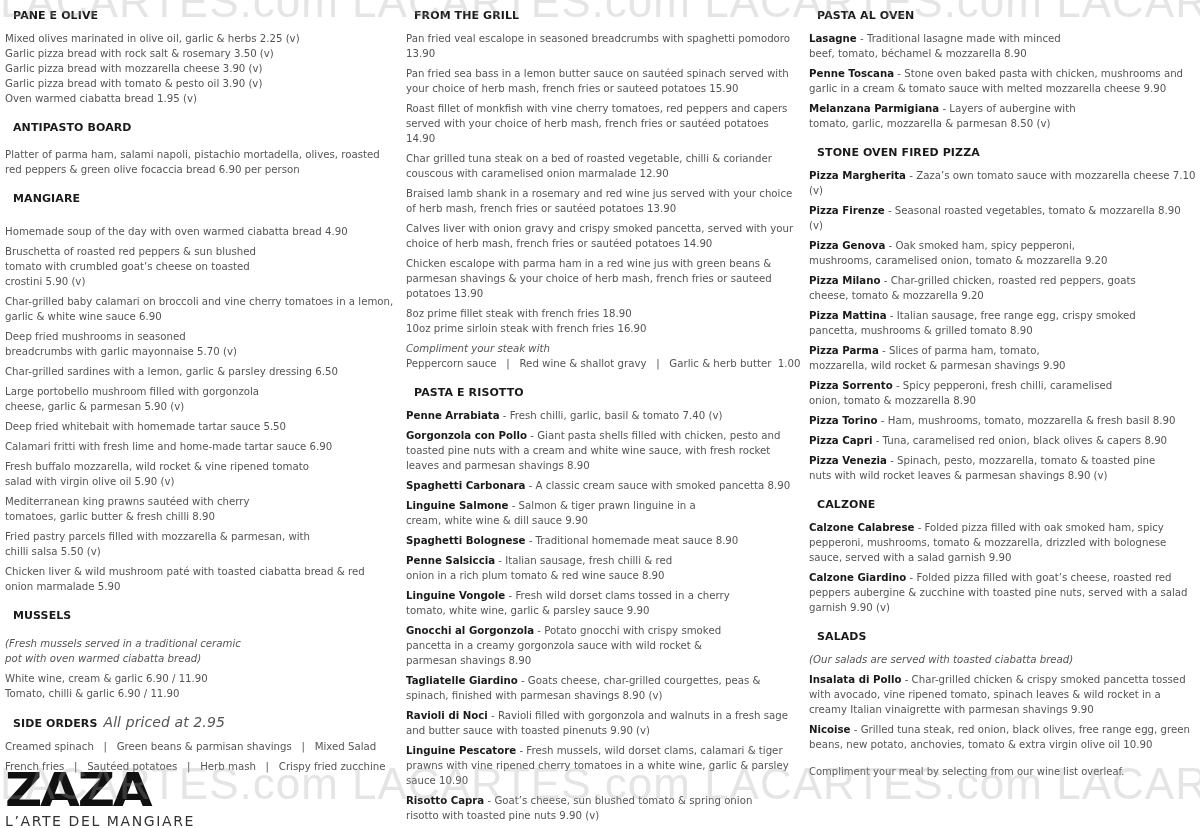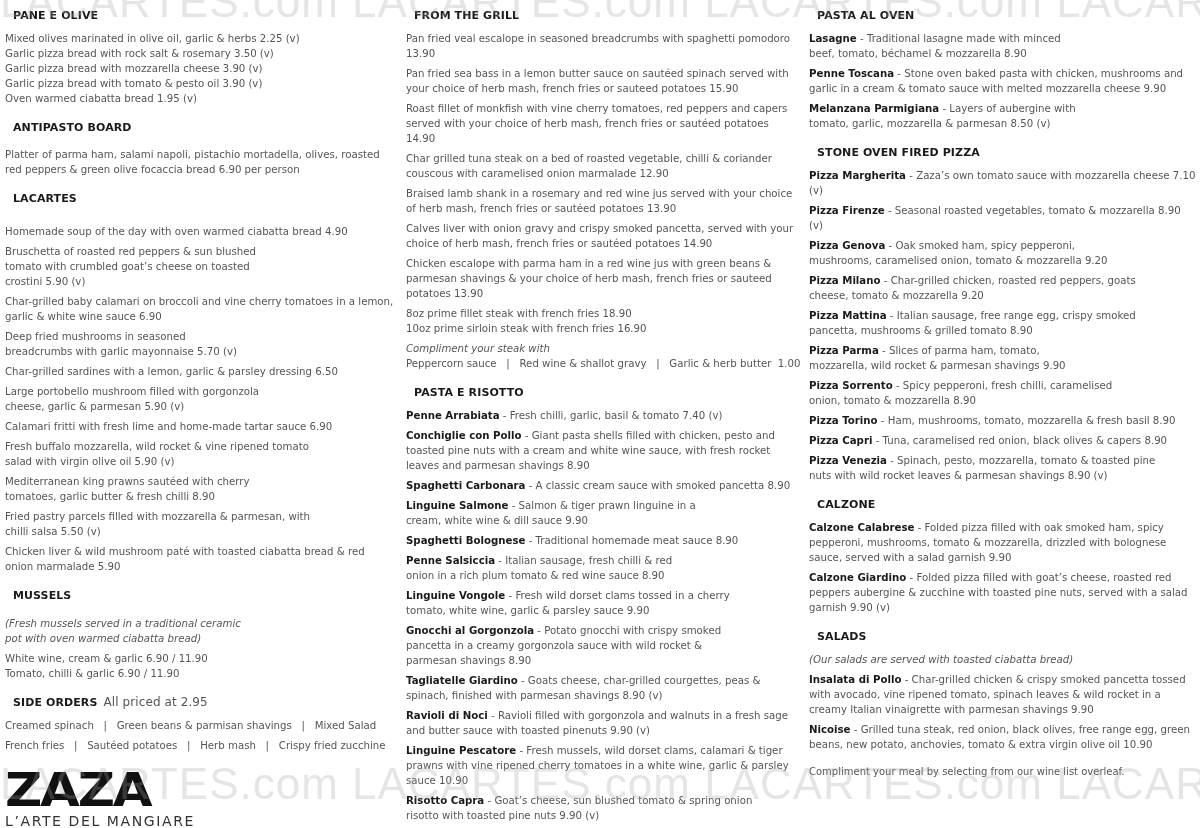--- a/index.html
+++ b/index.html
@@ -15,21 +15,21 @@
   .col3 { left:809px; width:388px; }
   h2 {
     margin:8px; font-size:11px; font-weight:bold; color:#1a1a1a;
     letter-spacing:0.1px; line-height:15px;
   }
   .sec { margin-bottom:14px; }
   .item { margin-top:5px; }
   .item.tight { margin-top:0; }
   .item .nm { color:#1a1a1a; font-weight:bold;text-align:right; }
   .note { font-style:italic; }
-  .sub { font-weight:normal; color:#555; margin-left:6px; font-size:12px;}
+  .sub { font-style:italic; font-weight:normal; color:#555; margin-left:6px; font-size:14px;}
   .pad1 { margin-top:6px; }
   .logo { position:absolute; left:5px; top:768px; }
   .logo-word {
     font-family:"DejaVu Sans", sans-serif; font-weight:bold; font-size:46px;
     letter-spacing:-2px; color:#111; line-height:44px; transform:scaleX(1.12); transform-origin:left;
   }
   .logo-tag { font-size:14px; letter-spacing:1.6px; color:#333; margin-top:2px; }
   .footer { position:absolute; left:809px; top:764px; font-size:10px; color:#555; }
   .wm {
     position:absolute; left:0; width:1200px; text-align:center; white-space:nowrap;
@@ -50,27 +50,28 @@
     <div class="item tight">Garlic pizza bread with rock salt &amp; rosemary  3.50 (v)</div>
     <div class="item tight">Garlic pizza bread with mozzarella cheese  3.90 (v)</div>
     <div class="item tight">Garlic pizza bread with tomato &amp; pesto oil  3.90 (v)</div>
     <div class="item tight">Oven warmed ciabatta bread  1.95 (v)</div>
   </div>
   <div class="sec">
     <h2>ANTIPASTO BOARD</h2>
     <div class="item" style="margin-top:12px">Platter of parma ham, salami napoli, pistachio mortadella, olives, roasted red peppers &amp; green olive focaccia bread  6.90 per person</div>
   </div>
   <div class="sec">
-    <h2>LACARTES</h2>
+    <h2>MANGIARE</h2>
     <div class="item" style="margin-top:18px">Homemade soup of the day with oven warmed ciabatta bread  4.90</div>
     <div class="item" style="width:285px">Bruschetta of roasted red peppers &amp; sun blushed tomato with crumbled goat’s cheese on toasted crostini  5.90 (v)</div>
     <div class="item">Char-grilled baby calamari on broccoli and vine cherry tomatoes in a lemon, garlic &amp; white wine sauce  6.90</div>
     <div class="item" style="width:235px">Deep fried mushrooms in seasoned breadcrumbs with garlic mayonnaise  5.70 (v)</div>
     <div class="item">Char-grilled sardines with a lemon, garlic &amp; parsley dressing  6.50</div>
     <div class="item" style="width:275px">Large portobello mushroom filled with gorgonzola cheese, garlic &amp; parmesan  5.90 (v)</div>
+    <div class="item">Deep fried whitebait with homemade tartar sauce  5.50</div>
     <div class="item">Calamari fritti with fresh lime and home-made tartar sauce  6.90</div>
     <div class="item" style="width:310px">Fresh buffalo mozzarella, wild rocket &amp; vine ripened tomato salad with virgin olive oil  5.90 (v)</div>
     <div class="item" style="width:275px">Mediterranean king prawns sautéed with cherry tomatoes, garlic butter &amp; fresh chilli  8.90</div>
     <div class="item" style="width:330px">Fried pastry parcels filled with mozzarella &amp; parmesan, with chilli salsa 5.50 (v)</div>
     <div class="item">Chicken liver &amp; wild mushroom paté with toasted ciabatta bread &amp; red onion marmalade  5.90</div>
   </div>
   <div class="sec">
     <h2>MUSSELS</h2>
     <div class="note" style="width:255px;margin-top:13px">(Fresh mussels served in a traditional ceramic pot with oven warmed ciabatta bread)</div>
     <div class="item">White wine, cream &amp; garlic  6.90 /  11.90</div>
@@ -94,21 +95,21 @@
     <div class="item">Calves liver with onion gravy and crispy smoked pancetta, served with your choice of herb mash, french fries or sautéed potatoes  14.90</div>
     <div class="item">Chicken escalope with parma ham in a red wine jus with green beans &amp; parmesan shavings &amp; your choice of herb mash, french fries or sauteed potatoes  13.90</div>
     <div class="item">8oz prime fillet steak with french fries  18.90</div>
     <div class="item tight">10oz prime sirloin steak with french fries  16.90</div>
     <div class="item note">Compliment your steak with</div>
     <div class="item tight" style="white-space:pre">Peppercorn sauce   |   Red wine &amp; shallot gravy   |   Garlic &amp; herb butter  1.00</div>
   </div>
   <div class="sec">
     <h2>PASTA E RISOTTO</h2>
     <div class="item"><span class="nm">Penne Arrabiata</span><span> - Fresh chilli, garlic, basil &amp; tomato  7.40 (v)</span></div>
-    <div class="item"><span class="nm">Conchiglie con Pollo</span><span> - Giant pasta shells filled with chicken, pesto and toasted pine nuts with a cream and white wine sauce, with fresh rocket leaves and parmesan shavings  8.90</span></div>
+    <div class="item"><span class="nm">Gorgonzola con Pollo</span><span> - Giant pasta shells filled with chicken, pesto and toasted pine nuts with a cream and white wine sauce, with fresh rocket leaves and parmesan shavings  8.90</span></div>
     <div class="item"><span class="nm">Spaghetti Carbonara</span><span> - A classic cream sauce with smoked pancetta  8.90</span></div>
     <div class="item" style="width:300px"><span class="nm">Linguine Salmone</span><span> - Salmon &amp; tiger prawn linguine in a cream, white wine &amp; dill sauce  9.90</span></div>
     <div class="item"><span class="nm">Spaghetti Bolognese</span><span> - Traditional homemade meat sauce  8.90</span></div>
     <div class="item" style="width:275px"><span class="nm">Penne Salsiccia</span><span> - Italian sausage, fresh chilli &amp; red onion in a rich plum tomato &amp; red wine sauce  8.90</span></div>
     <div class="item" style="width:340px"><span class="nm">Linguine Vongole</span><span> -  Fresh wild dorset clams tossed in a cherry tomato, white wine, garlic &amp; parsley sauce  9.90</span></div>
     <div class="item" style="width:345px"><span class="nm">Gnocchi al Gorgonzola</span><span> - Potato gnocchi with crispy smoked pancetta in a creamy gorgonzola sauce with wild rocket &amp; parmesan shavings  8.90</span></div>
     <div class="item"><span class="nm">Tagliatelle Giardino</span><span> - Goats cheese, char-grilled courgettes, peas &amp; spinach, finished with parmesan shavings  8.90 (v)</span></div>
     <div class="item"><span class="nm">Ravioli di Noci</span><span> - Ravioli filled with gorgonzola and walnuts in a fresh sage and butter sauce with toasted pinenuts  9.90 (v)</span></div>
     <div class="item"><span class="nm">Linguine Pescatore</span><span> - Fresh mussels, wild dorset clams, calamari &amp; tiger prawns with vine ripened cherry tomatoes in a white wine, garlic &amp; parsley sauce  10.90</span></div>
     <div class="item" style="width:350px"><span class="nm">Risotto Capra</span><span> - Goat’s cheese, sun blushed tomato &amp; spring onion risotto with toasted pine nuts  9.90 (v)</span></div>

